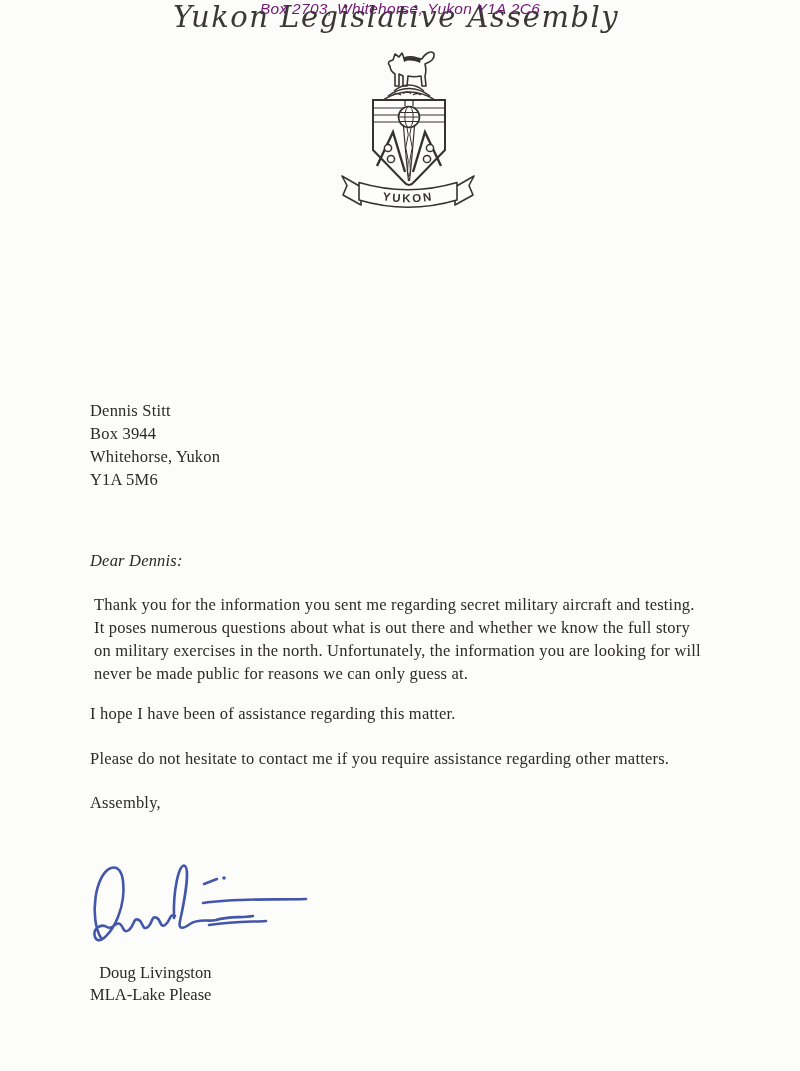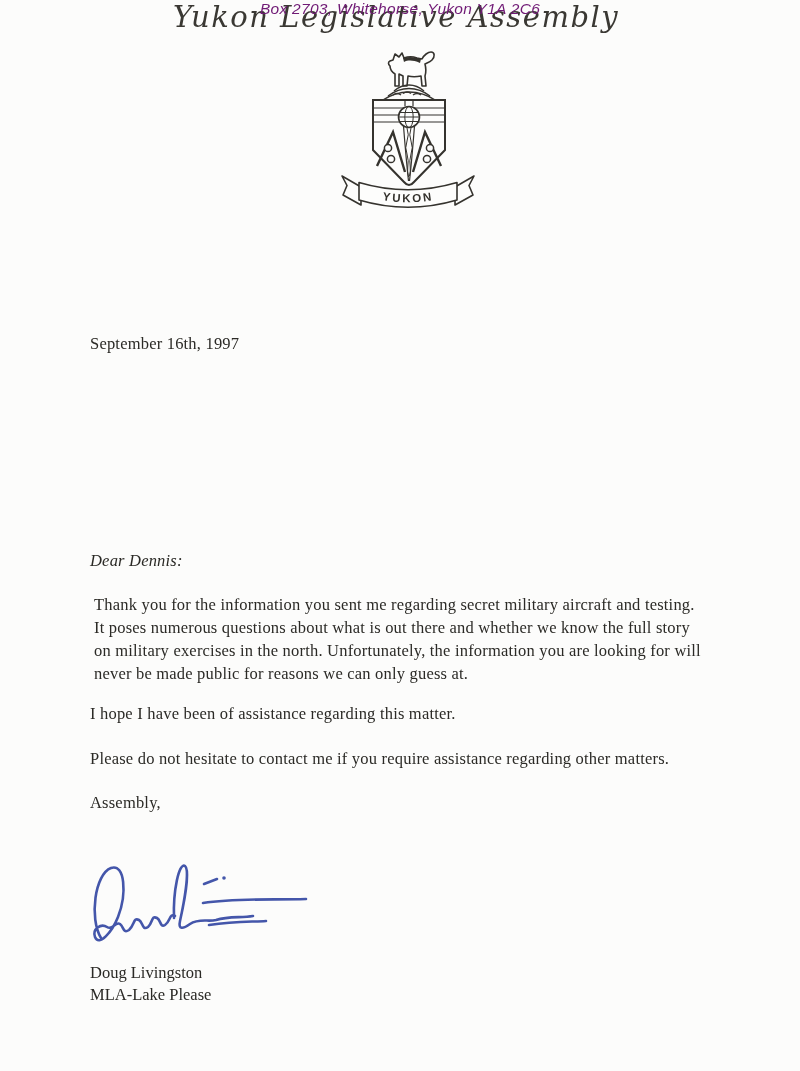--- a/index.html
+++ b/index.html
@@ -20,21 +20,21 @@
     font-family:"Liberation Sans",sans-serif;
     font-size:15.5px;color:#701a75;letter-spacing:0.3px;font-style:italic;
   }
   .date-line{left:90;top:332px;left:90px;}
   .recipient{left:90px;top:399px;}
   .salutation{left:90px;top:549px;font-style:italic;}
   .para-1{left:94px;top:593px;}
   .para-2{left:90px;top:702px;}
   .para-3{left:90px;top:747px;}
   .closing{left:90px;top:791px;}
-  .sender{left:90px;top:962px;}
+  .sender{left:90px;top:962px;text-align:right;}
   .sender div{font-size:16.5px;line-height:22px;}
   .crest{left:333px;top:45px;}
   .signature{left:86px;top:856px;}
 </style>
 </head>
 <body>
 
 <div class="page">
 
   <div>
@@ -84,22 +84,25 @@
         <text font-family="Liberation Sans, sans-serif" font-size="11.5" font-weight="bold" fill="#35332e" stroke="none" letter-spacing="2">
           <textPath href="#bannerTextPath" startOffset="50%" text-anchor="middle">YUKON</textPath>
         </text>
       </g>
     </svg>
 
     <div class="abs title-script">Yukon Legislative Assembly</div>
     <div class="abs lh-address">Box 2703, Whitehorse, Yukon Y1A 2C6</div>
   </div>
 
-  <div class="abs serif-text date-line">September 16th, 1997</div>
 
+  <div class="abs serif-text recipient">Dennis Stitt
+Box 3944
+Whitehorse, Yukon
+Y1A 5M6</div>
 
   <div class="abs serif-text salutation">Dear Dennis:</div>
 
   <div class="abs serif-text para-1">Thank you for the information you sent me regarding secret military aircraft and testing.
 It poses numerous questions about what is out there and whether we know the full story
 on military exercises in the north. Unfortunately, the information you are looking for will
 never be made public for reasons we can only guess at.</div>
 
   <div class="abs serif-text para-2">I hope I have been of assistance regarding this matter.</div>
 

